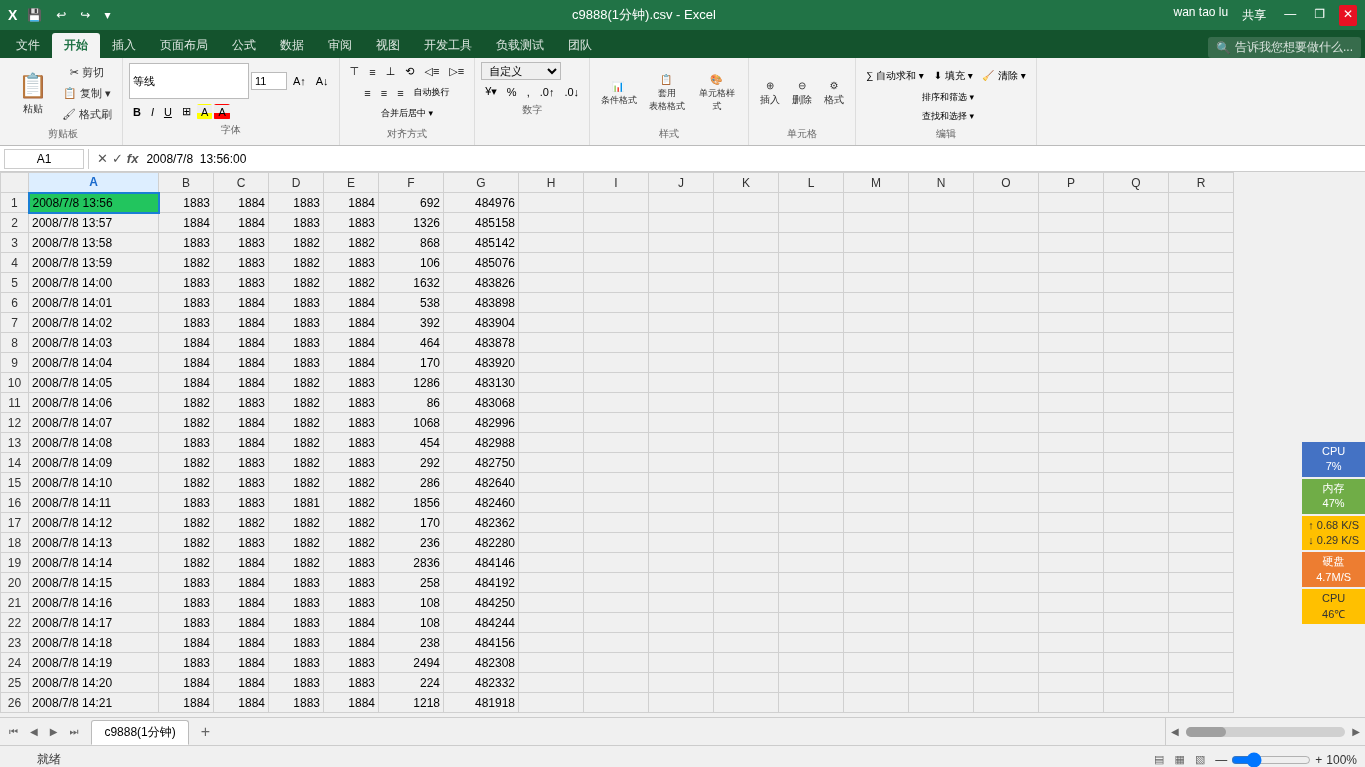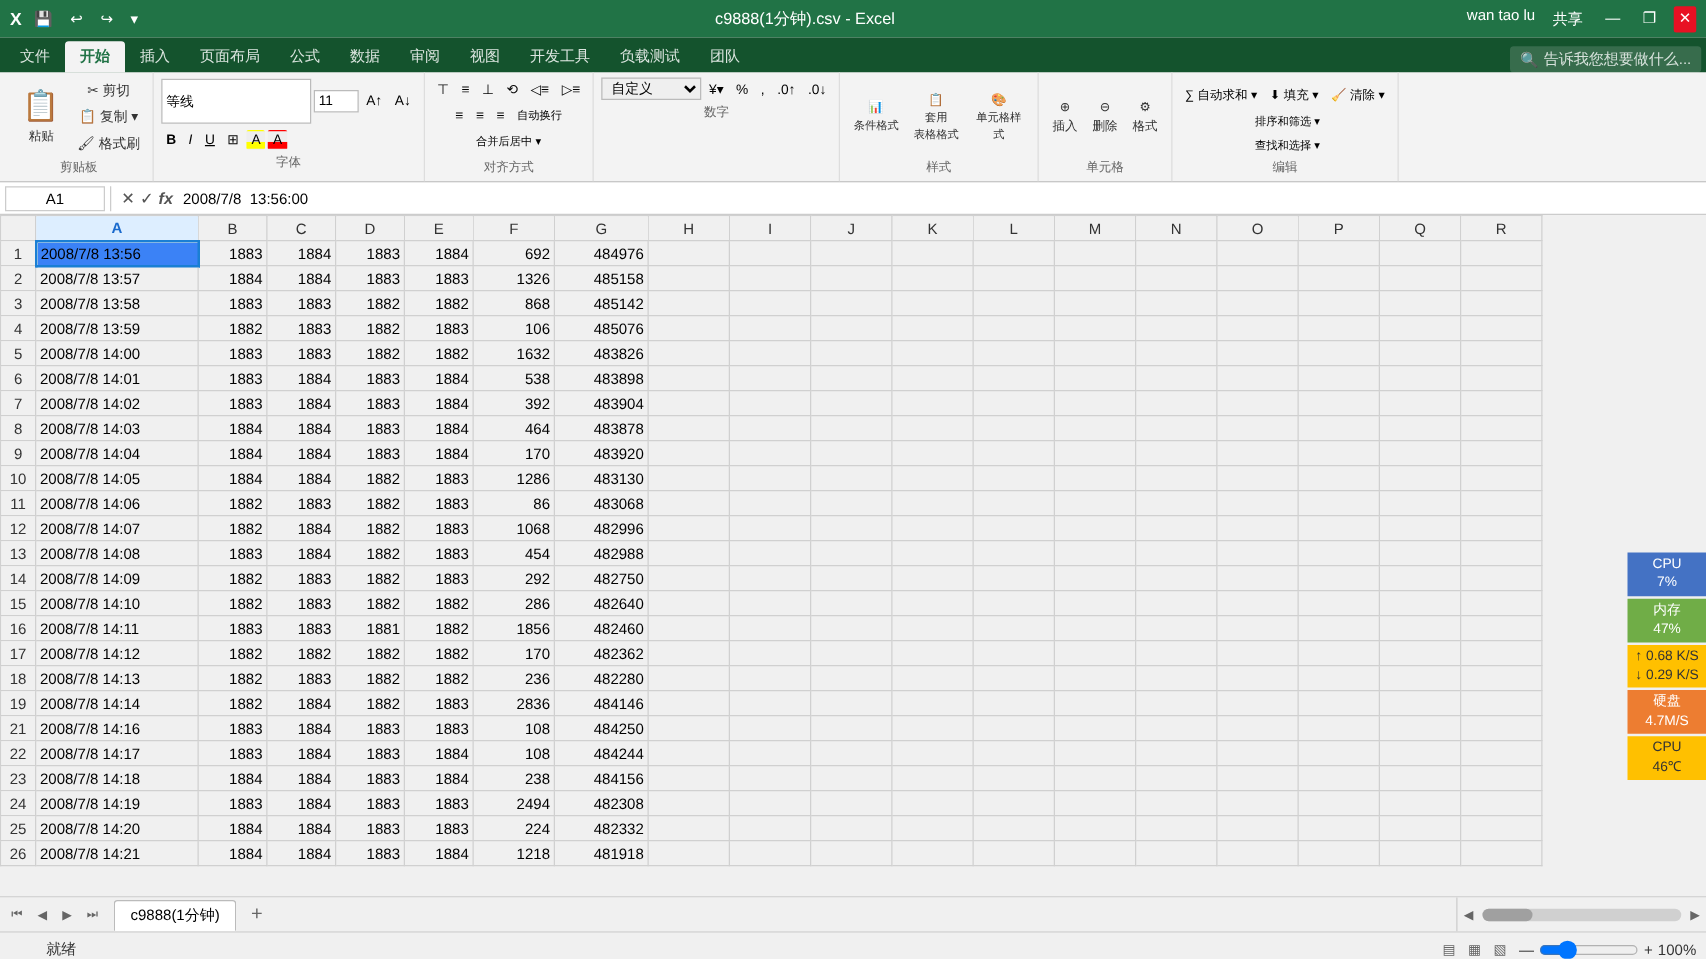--- a/index.html
+++ b/index.html
@@ -136,21 +136,21 @@
     }
     table.grid td.data-cell {
       text-align: right;
       color: #000;
     }
     table.grid td.date-cell {
       text-align: left;
       color: #000;
     }
     table.grid td.selected-cell {
-      background: #3b82f6;
+      background: #22c55e;
       border: 2px solid #1a7fd4;
     }
     .col-a { width: 130px; }
     .col-bcde { width: 55px; }
     .col-f { width: 65px; }
     .col-g { width: 75px; }
     .col-other { width: 65px; }
 
     
     #status-bar {
@@ -337,21 +337,21 @@
         <span class="icon-btn" style="font-size:9px;">自动换行</span>
       </div>
       <div class="font-row">
         <span class="icon-btn" style="font-size:9px;">合并后居中 ▾</span>
       </div>
     </div>
     <div class="ribbon-group-label">对齐方式</div>
   </div>
 
   <div class="ribbon-group" style="min-width:110px;">
-    <div style="display:flex;flex-direction:row;gap:2px;width:100%;justify-content:space-between;">
+    <div style="display:flex;flex-direction:column;gap:2px;width:100%;justify-content:space-between;">
       <select class="number-format-box">
         <option>自定义</option>
         <option>常规</option>
         <option>数值</option>
         <option>货币</option>
       </select>
       <div class="font-row">
         <span class="icon-btn">¥▾</span>
         <span class="icon-btn">%</span>
         <span class="icon-btn">,</span>
@@ -849,20 +849,41 @@
             <td></td>
             <td></td>
             <td></td>
             <td></td>
             <td></td>
             <td></td>
             <td></td>
             <td></td>
           </tr>
           <tr>
+            <th class="row-header">20</th>
+            <td class="date-cell">2008/7/8 14:15</td>
+            <td class="data-cell">1883</td>
+            <td class="data-cell">1884</td>
+            <td class="data-cell">1883</td>
+            <td class="data-cell">1883</td>
+            <td class="data-cell">258</td>
+            <td class="data-cell">484192</td>
+            <td></td>
+            <td></td>
+            <td></td>
+            <td></td>
+            <td></td>
+            <td></td>
+            <td></td>
+            <td></td>
+            <td></td>
+            <td></td>
+            <td></td>
+          </tr>
+          <tr>
             <th class="row-header">21</th>
             <td class="date-cell">2008/7/8 14:16</td>
             <td class="data-cell">1883</td>
             <td class="data-cell">1884</td>
             <td class="data-cell">1883</td>
             <td class="data-cell">1883</td>
             <td class="data-cell">108</td>
             <td class="data-cell">484250</td>
             <td></td>
             <td></td>

